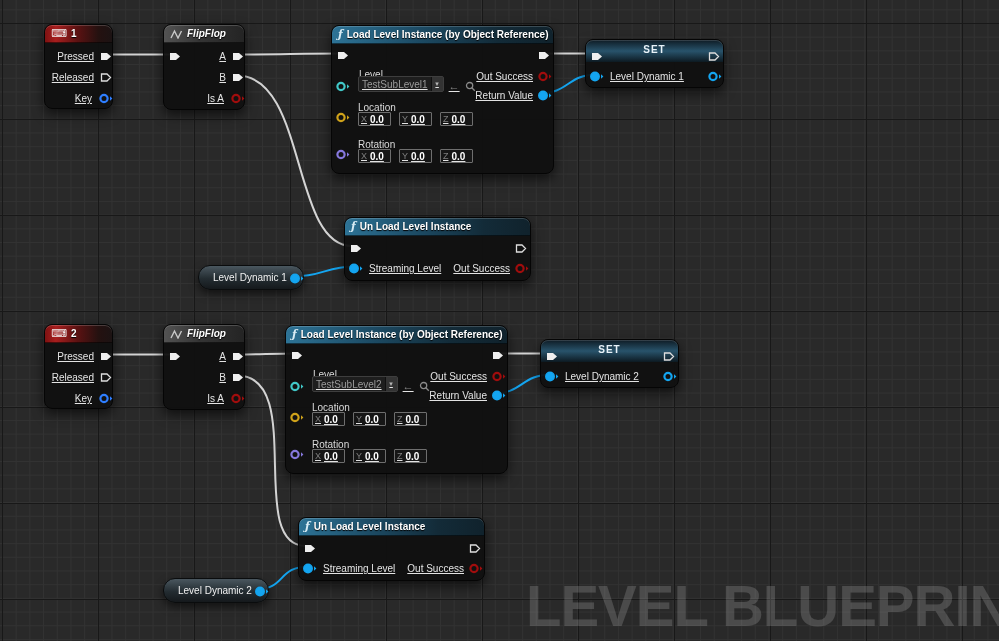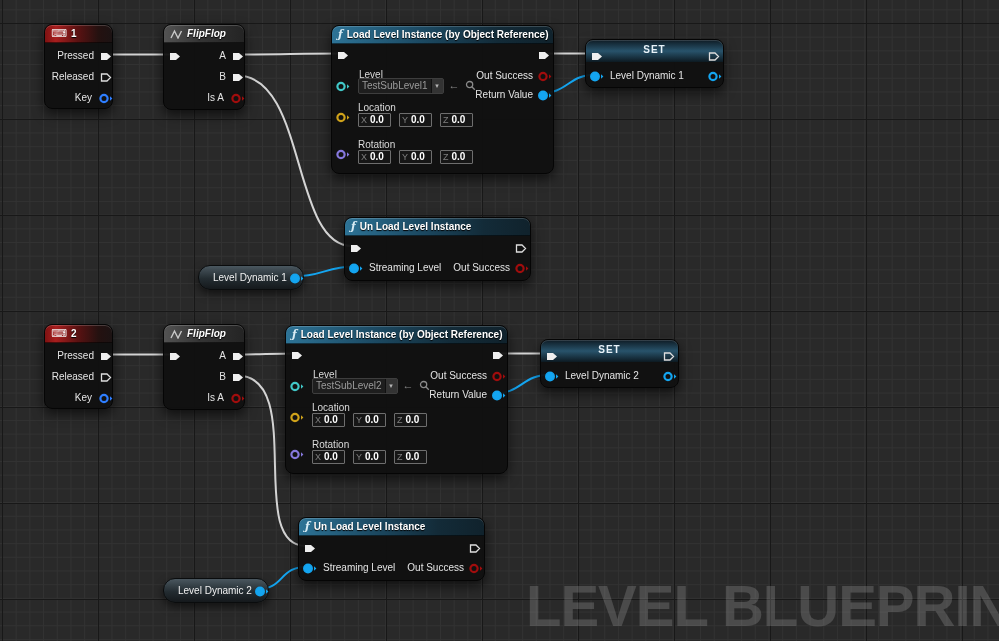--- a/index.html
+++ b/index.html
@@ -38,21 +38,21 @@
     box-shadow:inset 0 1px 0 rgba(255,255,255,0.18);
     border-bottom:1px solid rgba(0,0,0,0.55);
   }
   .hdr-event{background:linear-gradient(90deg,#7e1111 0%,#a81e1e 16%,#5c1212 48%,#241110 80%,#1c1313 100%);}
   .hdr-func{background:linear-gradient(90deg,#2d7396 0%,#1c4a63 40%,#132b38 75%,#10222c 100%);}
   .hdr-macro{background:linear-gradient(90deg,#535353 0%,#343434 45%,#242424 100%);font-style:italic;}
   .htitle{font-size:10px;font-weight:700;color:#fff;text-shadow:0 1px 1px #000;white-space:nowrap;}
   .ficon{font-family:"DejaVu Serif",serif;font-style:italic;font-weight:700;font-size:11px;color:#d9ecf5;line-height:1;}
   .kicon{font-size:11px;color:#f0f0f0;line-height:1;}
 
-  .row{position:absolute;height:13px;display:flex;align-items:center;gap:5px;}
+  .row{position:absolute;height:13px;display:flex;align-items:flex-end;gap:5px;text-decoration:underline;}
   .plabel{font-size:10px;color:#e4e4e4;white-space:nowrap;line-height:1;}
   .dimlabel{position:absolute;font-size:10px;color:#dadada;white-space:nowrap;}
 
   .pexec{position:absolute;width:12px;height:12px;}
   .pdata{position:absolute;width:16px;height:13px;}
   .stk-key{stroke:#2e7eff;}   .fil-key{fill:#2e7eff;}
   .stk-obj{stroke:#14a5f0;}   .fil-obj{fill:#14a5f0;}
   .stk-bool{stroke:#a00d0d;}  .fil-bool{fill:#a00d0d;}
   .stk-level{stroke:#41c8c8;} .fil-level{fill:#41c8c8;}
   .stk-vec{stroke:#cfa21a;}   .fil-vec{fill:#cfa21a;}

